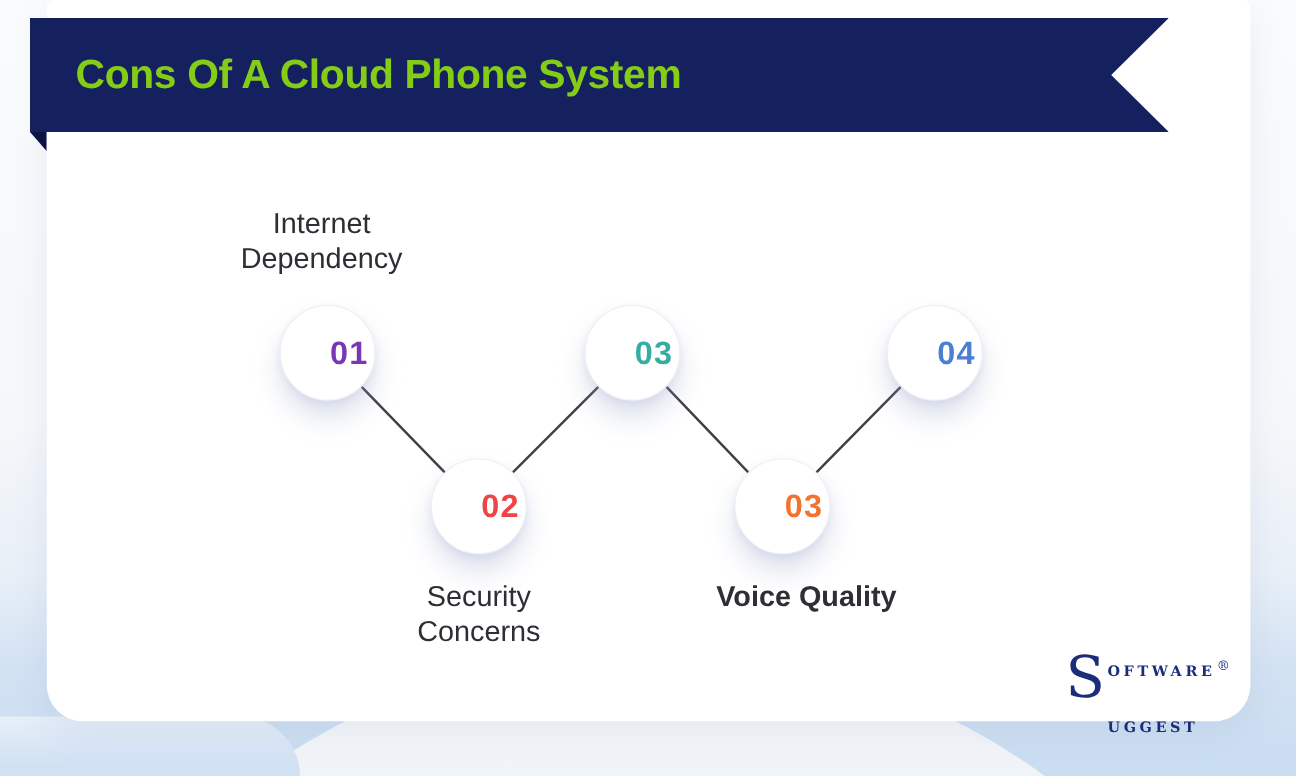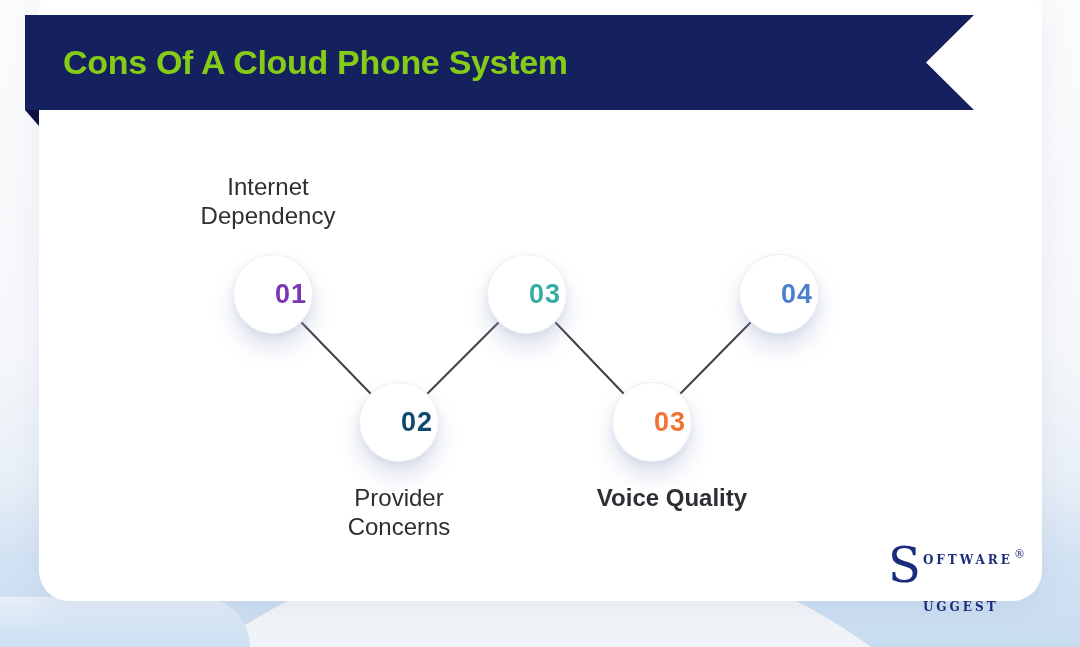--- a/index.html
+++ b/index.html
@@ -162,35 +162,35 @@
     <line x1="302" y1="323" x2="370" y2="393" stroke-width="2" stroke-linecap="round" stroke="#3f3f44"></line>
     <line x1="428" y1="393" x2="498" y2="323" stroke-width="2" stroke-linecap="round" stroke="#3f3f44"></line>
     <line x1="556" y1="323" x2="623" y2="393" stroke-width="2" stroke-linecap="round" stroke="#3f3f44"></line>
     <line x1="681" y1="393" x2="750" y2="323" stroke-width="2" stroke-linecap="round" stroke="#3f3f44"></line>
   </svg>
 
   <div class="node n1">
     <span class="node-number" style="color: rgb(122, 55, 180);">01</span>
   </div>
   <div class="node n2">
-    <span class="node-number" style="color: #0c4a6e; text-align: center;">02</span>
+    <span class="node-number" style="color: #ef4444; text-align: center;">02</span>
   </div>
   <div class="node n3">
     <span class="node-number" style="color: rgb(54, 173, 163);">03</span>
   </div>
   <div class="node n4">
     <span class="node-number" style="color: rgb(243, 114, 47);">03</span>
   </div>
   <div class="node n5">
     <span class="node-number" style="color: rgb(77, 127, 208);">04</span>
   </div>
 
   <div class="node-label lbl1" style="color: rgb(46, 46, 52);">Internet
 Dependency</div>
-  <div class="node-label lbl2" style="color: rgb(46, 46, 52);">Provider
+  <div class="node-label lbl2" style="color: rgb(46, 46, 52);">Security
 Concerns</div>
   <div class="node-label lbl4" style="color: rgb(46, 46, 52);">Voice Quality</div>
 
   <div class="logo" style="color: rgb(27, 44, 122);">
     <span class="logo-s">S</span>
     <span class="logo-col">
       <span class="logo-row">
         <span class="logo-word">oftware</span>
         <span class="logo-reg">®</span>
       </span>

